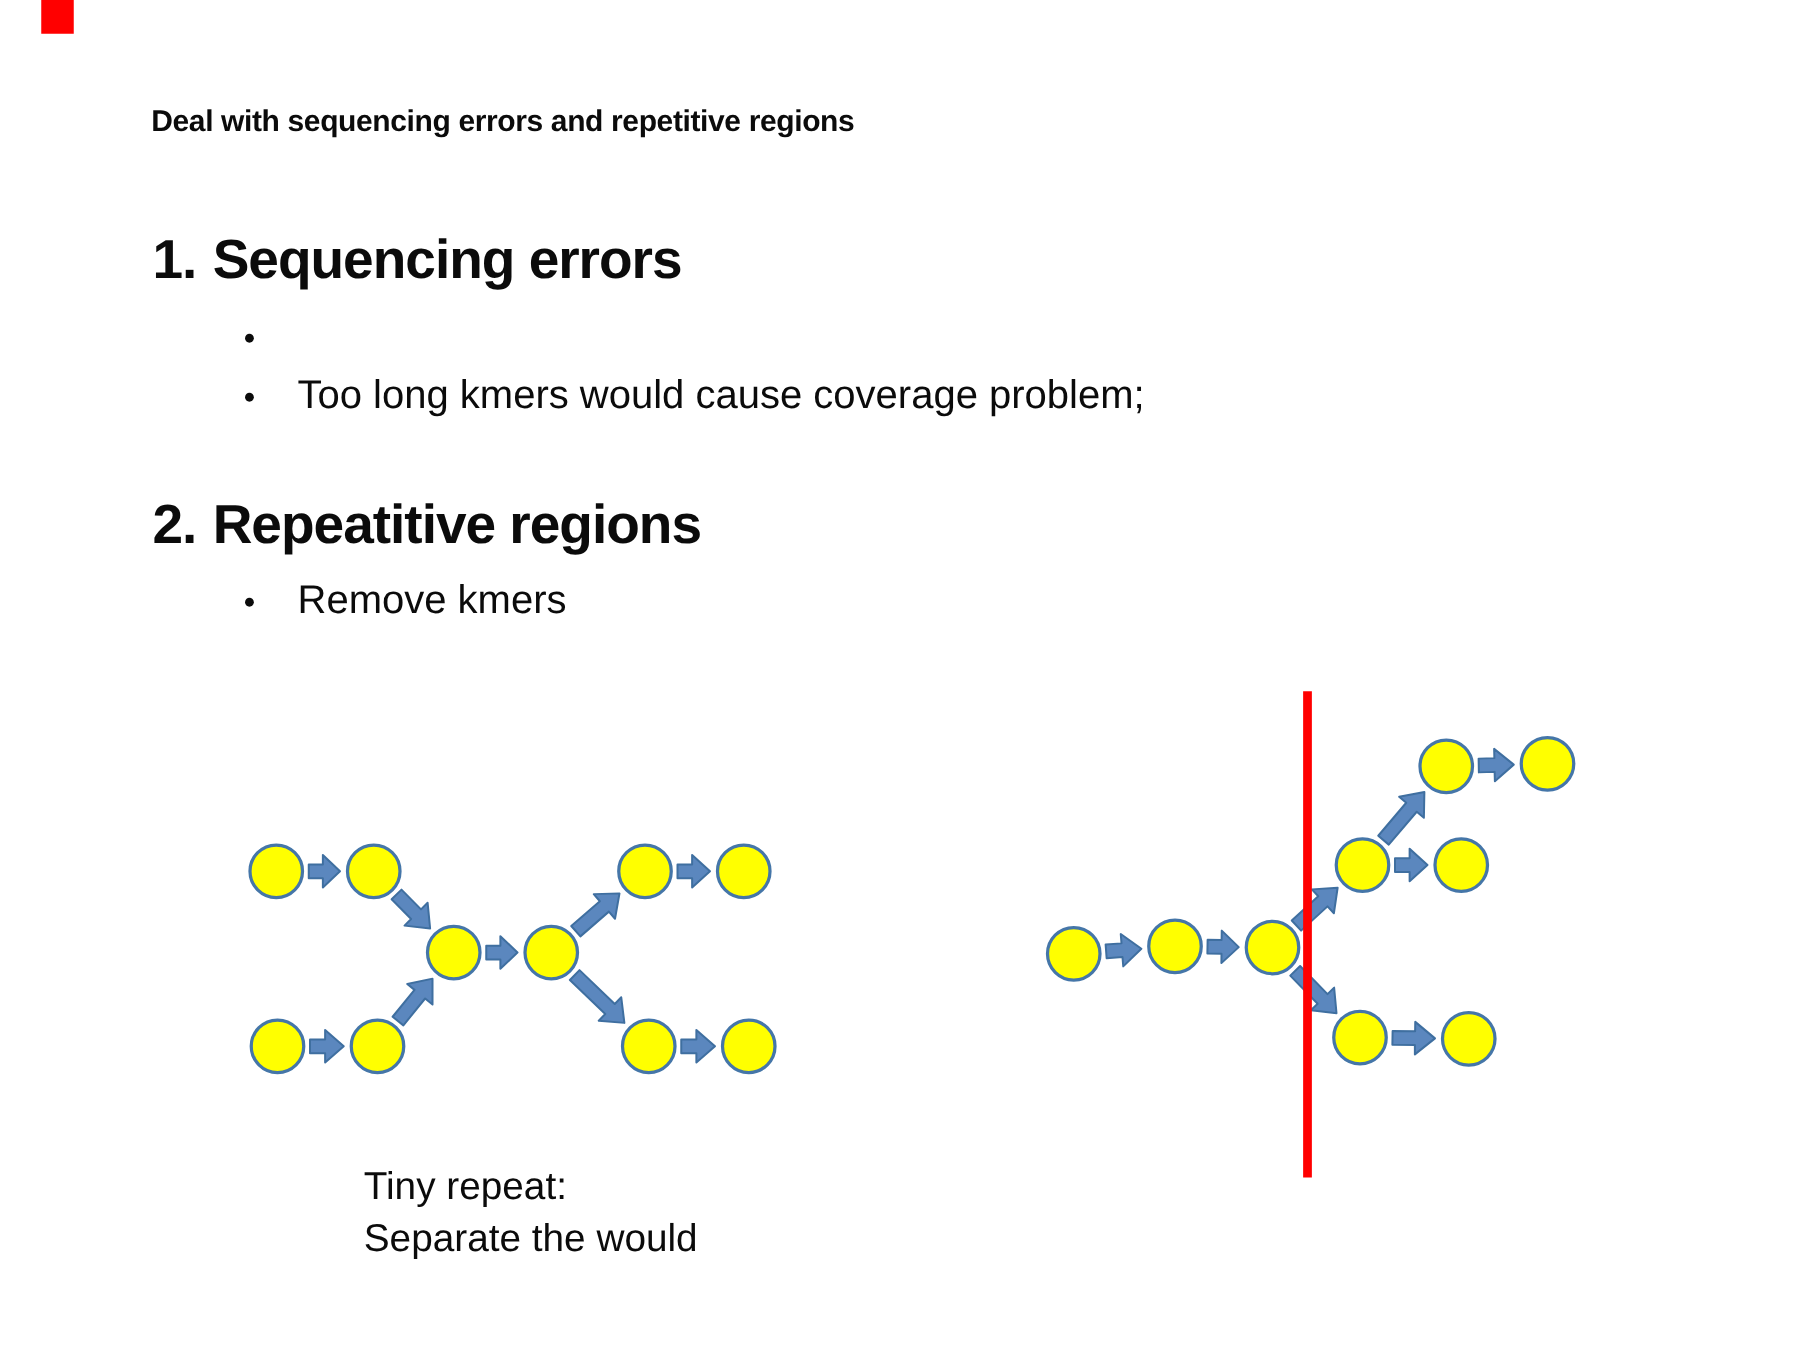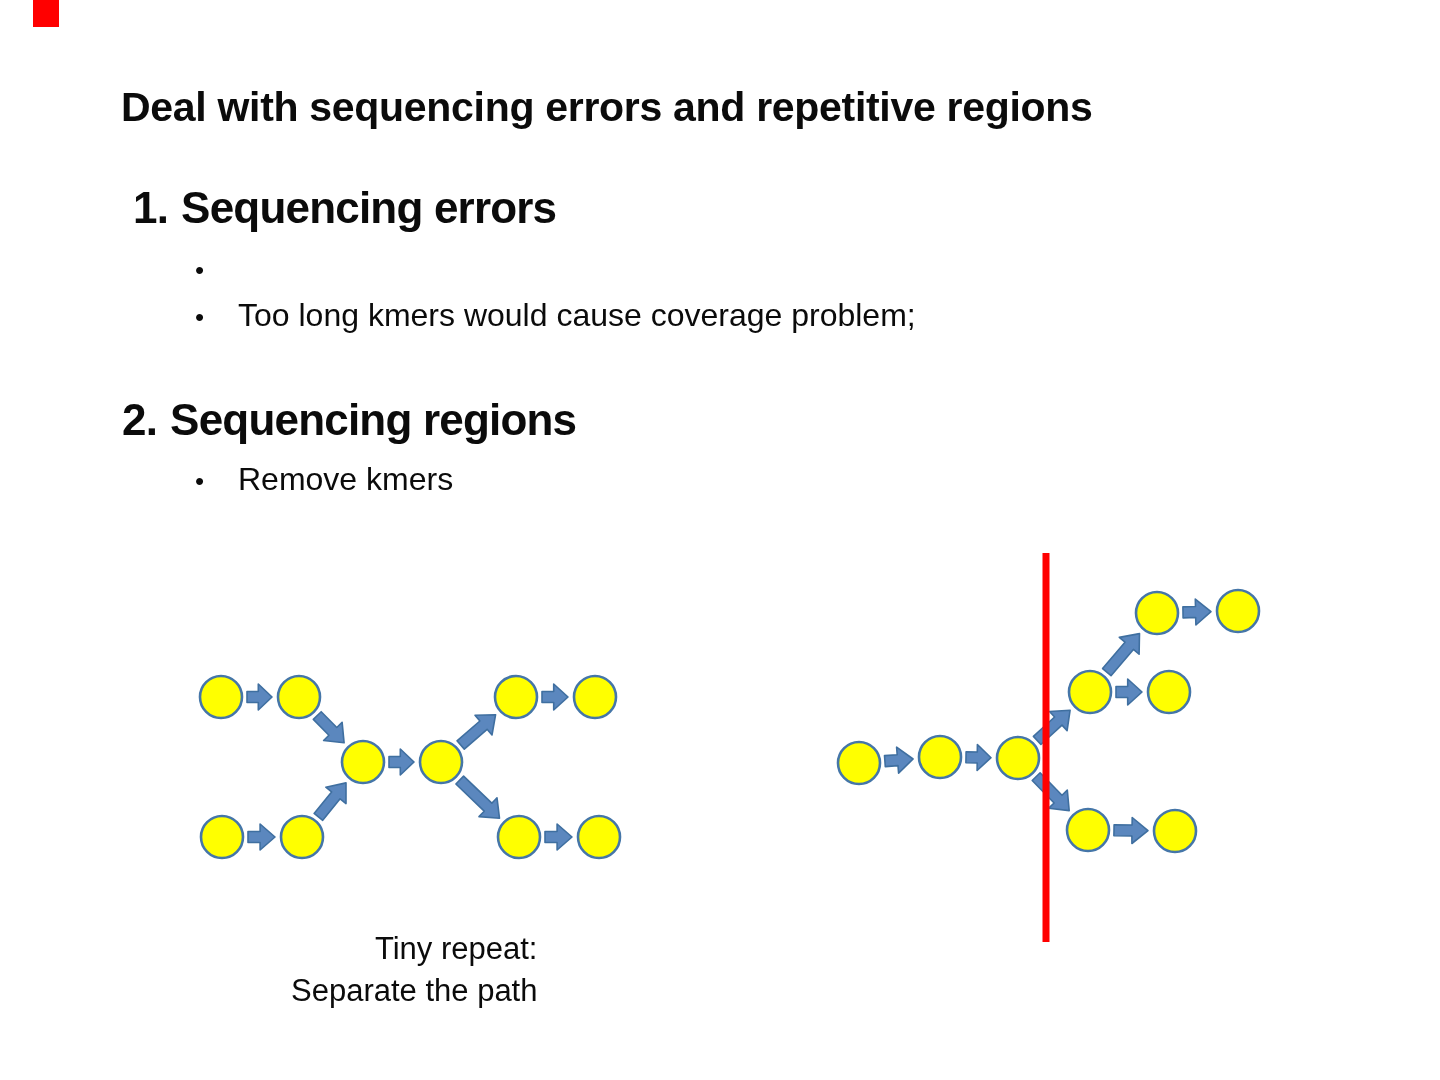--- a/index.html
+++ b/index.html
@@ -15,33 +15,33 @@
     overflow: hidden;
   }
   .red-mark {
     position: absolute;
     left: 33px; top: 0; width: 26px; height: 27px;
   }
   .title {
     position: absolute;
     left: 121px; top: 84px;
     margin: 0;
-    font-size: 41px; font-weight: bold;
+    font-size: 24px; font-weight: bold;
     letter-spacing: -0.3px;
     white-space: nowrap;
   }
   .section-heading {
     position: absolute;
     margin: 0;
     font-size: 44px; font-weight: bold;
     letter-spacing: -0.8px;
     white-space: nowrap;
   }
   .section-heading .num { display: inline-block; margin-right: 13px; }
-  #heading-1 { left: 133px; top: 183px; }
+  #heading-1 { left: 122px; top: 183px; }
   #heading-2 { left: 122px; top: 395px; }
   .bullet-row {
     position: absolute;
     left: 195px;
     display: flex;
     align-items: flex-start;
     font-size: 32px;
     white-space: nowrap;
   }
   .bullet-row .glyph {
@@ -56,21 +56,21 @@
   .diagram-svg {
     position: absolute;
     left: 0; top: 0;
   }
   .caption {
     position: absolute;
     font-size: 31px;
     line-height: 42px;
     white-space: nowrap;
   }
-  #caption-left  { left: 291px; top: 928px; text-align: right; }
+  #caption-left  { left: 291px; top: 928px; }
   #caption-right { left: 888px; top: 944px; }
 </style>
 </head>
 <body style="color: rgb(11, 11, 11);">
 
 <div class="slide">
 
   <div class="red-mark" style="background: rgb(255, 0, 0);"></div>
 
   <h2 class="title">Deal with sequencing errors and repetitive regions</h2>
@@ -81,21 +81,21 @@
 
   <div class="bullet-row" id="bullet-1a">
     <span class="glyph">•</span>
   </div>
   <div class="bullet-row" id="bullet-1b">
     <span class="glyph">•</span>
     <span>Too long kmers would cause coverage problem;</span>
   </div>
 
   <h1 class="section-heading" id="heading-2">
-    <span class="num">2.</span><span>Sequencing regions</span>
+    <span class="num">2.</span><span>Repeatitive regions</span>
   </h1>
 
   <div class="bullet-row" id="bullet-2a">
     <span class="glyph">•</span>
     <span>Remove kmers</span>
   </div>
 
   <svg id="graphs" class="diagram-svg" width="1440" height="1080" viewBox="0 0 1440 1080">
       <g>
         <polygon points="247.0,702.5 258.3,702.5 258.3,710.0 272.0,697.0 258.3,684.0 258.3,691.5 247.0,691.5" fill="#5B87BE" stroke="#3F6FA0" stroke-width="1.6" stroke-linejoin="round"></polygon>
@@ -135,17 +135,17 @@
         <circle cx="1157" cy="613" r="21" fill="#FFFF00" stroke="#4576A8" stroke-width="2.6"></circle>
         <circle cx="1238" cy="611" r="21" fill="#FFFF00" stroke="#4576A8" stroke-width="2.6"></circle>
         <circle cx="1088" cy="830" r="21" fill="#FFFF00" stroke="#4576A8" stroke-width="2.6"></circle>
         <circle cx="1175" cy="831" r="21" fill="#FFFF00" stroke="#4576A8" stroke-width="2.6"></circle>
         <line x1="1046" y1="553" x2="1046" y2="942" stroke="#FF0000" stroke-width="7"></line>
       </g>
     </svg>
 
   <div class="caption" id="caption-left">
     <div>Tiny repeat:</div>
-    <div>Separate the path</div>
+    <div>Separate the would</div>
   </div>
 
 
 </div>
 
 </body></html>

